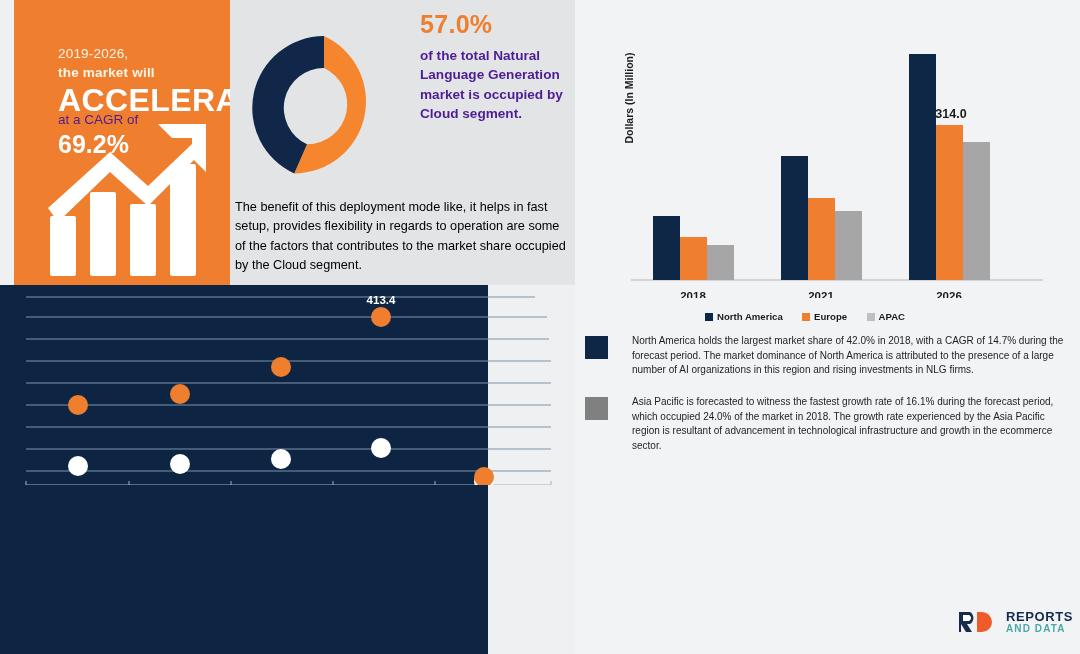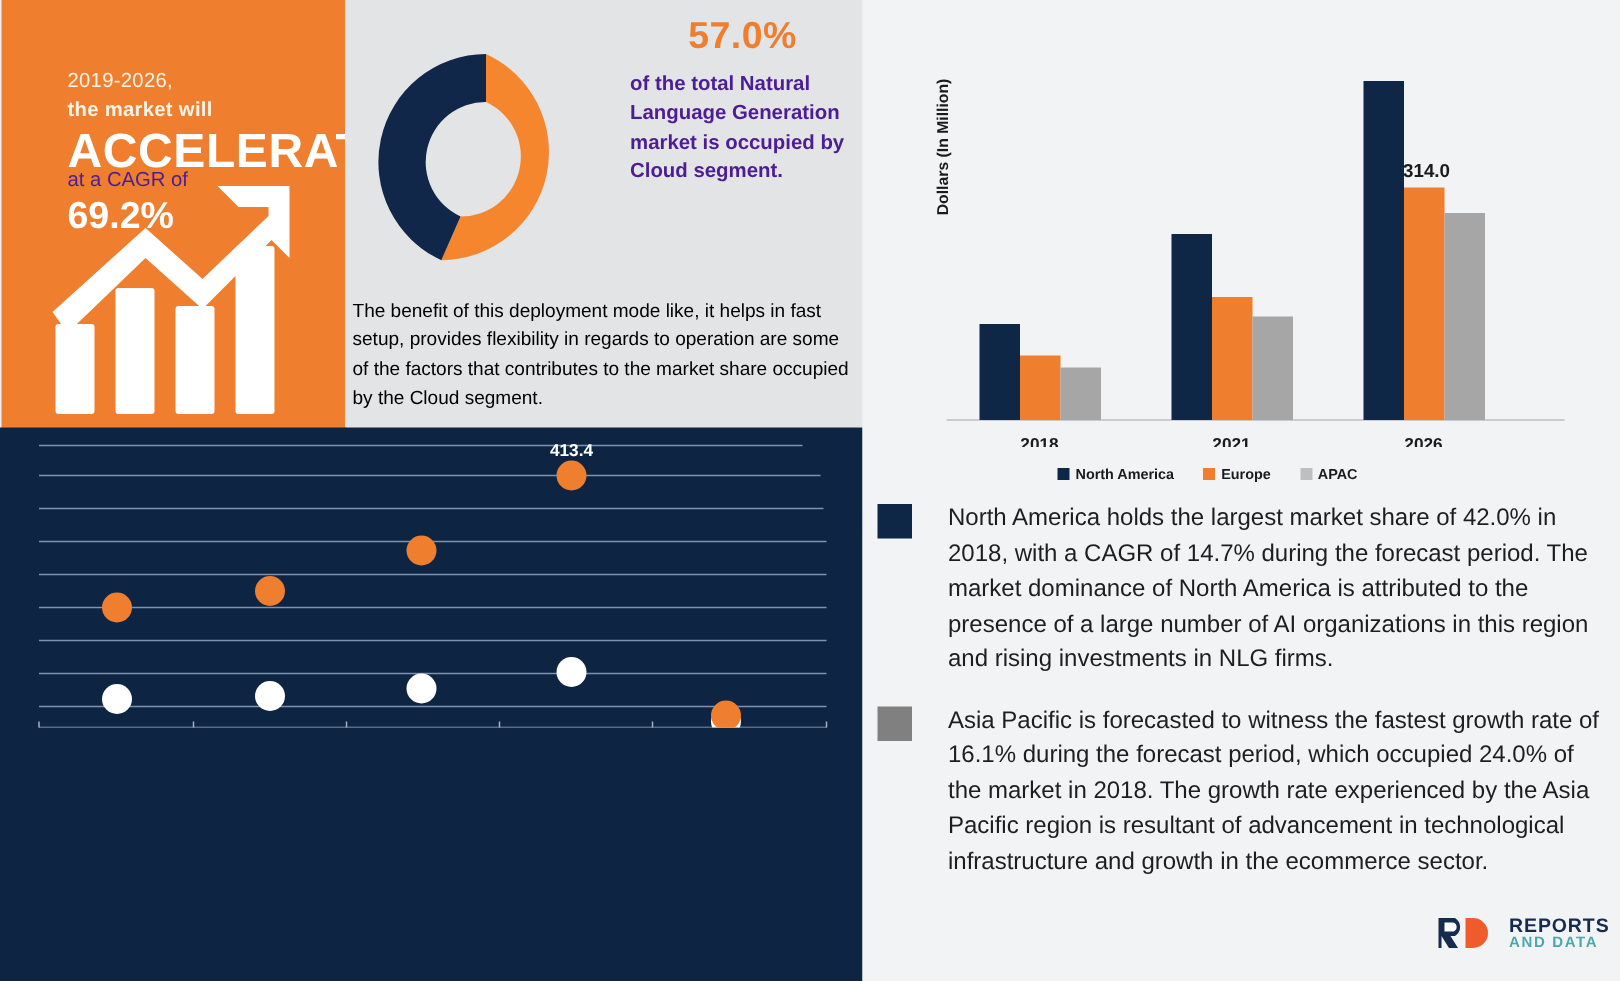--- a/index.html
+++ b/index.html
@@ -7,48 +7,48 @@
     width: 1080px; height: 654px;
     font-family: "Liberation Sans", sans-serif;
     background: #eef0f2;
     overflow: hidden;
     position: relative;
   }
   .stage { position: absolute; inset: 0; }
 
   
   #accelerate-panel {
-    position: absolute; left: 1px; top: 0; width: 230px; height: 293px;
+    position: absolute; left: 14px; top: 0; width: 230px; height: 293px;
     background: #ef7f2e; overflow: hidden;
   }
   #accelerate-panel .ln1 { position:absolute; left:44px; top:46px; font-size:13.5px; color:#fdf3e6; letter-spacing:.2px;}
   #accelerate-panel .ln2 { position:absolute; left:44px; top:65px; font-size:13.5px; color:#fdf3e6; letter-spacing:.2px;font-weight:bold;}
   #accelerate-panel .big { position:absolute; left:44px; top:82px; font-size:32px; font-weight:700; color:#ffffff; letter-spacing:.4px;}
   #accelerate-panel .ln3 { position:absolute; left:44px; top:112px; font-size:13.5px; color:#4c1d95;}
   #accelerate-panel .pct { position:absolute; left:44px; top:130px; font-size:25px; font-weight:700; color:#ffffff;}
   #accel-graphic { position:absolute; left:28px; top:120px; width:196px; height:160px; }
 
   
   #cloud-panel {
     position: absolute; left: 230px; top: 0; width: 345px; height: 285px;
     background: #e3e4e6;
   }
   #donut-wrap { position:absolute; left:14px; top:28px; width:160px; height:160px; }
   #donut { width:160px; height:160px; }
   #cloud-stat { position:absolute; left:190px; top:10px; width:150px; }
-  #cloud-stat .pct { font-size:25px; font-weight:700; color:#ef7f2e; letter-spacing:.3px;text-align:center; }
+  #cloud-stat .pct { font-size:25px; font-weight:700; color:#ef7f2e; letter-spacing:.3px; }
   #cloud-stat .desc { margin-top:7px; font-size:13.6px; font-weight:700; color:#4c1d95; line-height:1.42; }
   #cloud-note {
     position:absolute; left:5px; top:198px; width:336px;
     font-size:12.7px; color:#000000; line-height:1.53;
   }
 
   
   #segment-panel {
-    position:absolute; left:0; top:285px; width:575px; height:369px;
+    position:absolute; left:0; top:285px; width:488px; height:369px;
     background:#0d2543;
   }
   #dotplot { position:absolute; left:0; top:0; width:575px; height:200px; }
 
   
   #region-panel {
     position:absolute; left:575px; top:0; width:505px; height:654px;
     background:#f2f3f4;
   }
   #barchart { position:absolute; left:18px; top:8px; width:470px; height:290px; }
@@ -58,21 +58,21 @@
     font-size:10.5px; font-weight:700; color:#1b1b1b; text-align:center;
   }
   #bar-legend {
     position:absolute; left:130px; top:311px; font-size:9.6px; font-weight:700; color:#1b1b1b;
   }
   #bar-legend .sw { display:inline-block; width:8px; height:8px; vertical-align:middle; margin-right:4px; }
   #bar-legend span.gap { display:inline-block; width:14px; }
   #region-bullets { position:absolute; left:10px; top:334px; width:485px; }
   #region-bullets .rb { display:flex; margin-bottom:17px; }
   #region-bullets .sq { width:23px; height:23px; flex:0 0 23px; margin-right:24px; margin-top:2px; }
-  #region-bullets .tx { font-size:16px; color:#1e1e1e; line-height:1.47; }
+  #region-bullets .tx { font-size:10px; color:#1e1e1e; line-height:1.47; }
 
   #logo { position:absolute; left:958px; top:606px; width:112px; height:34px; }
   #logo-mark { position:absolute; left:0; top:4px; width:44px; height:24px; }
   #logo-t1 { position:absolute; left:48px; top:3px; font-size:13px; font-weight:700; color:#152c4e; letter-spacing:.6px; }
   #logo-t2 { position:absolute; left:48px; top:17px; font-size:10px; font-weight:700; color:#4aa8a8; letter-spacing:1.1px; }
 </style>
 </head>
 <body>
 
 <div class="stage">

